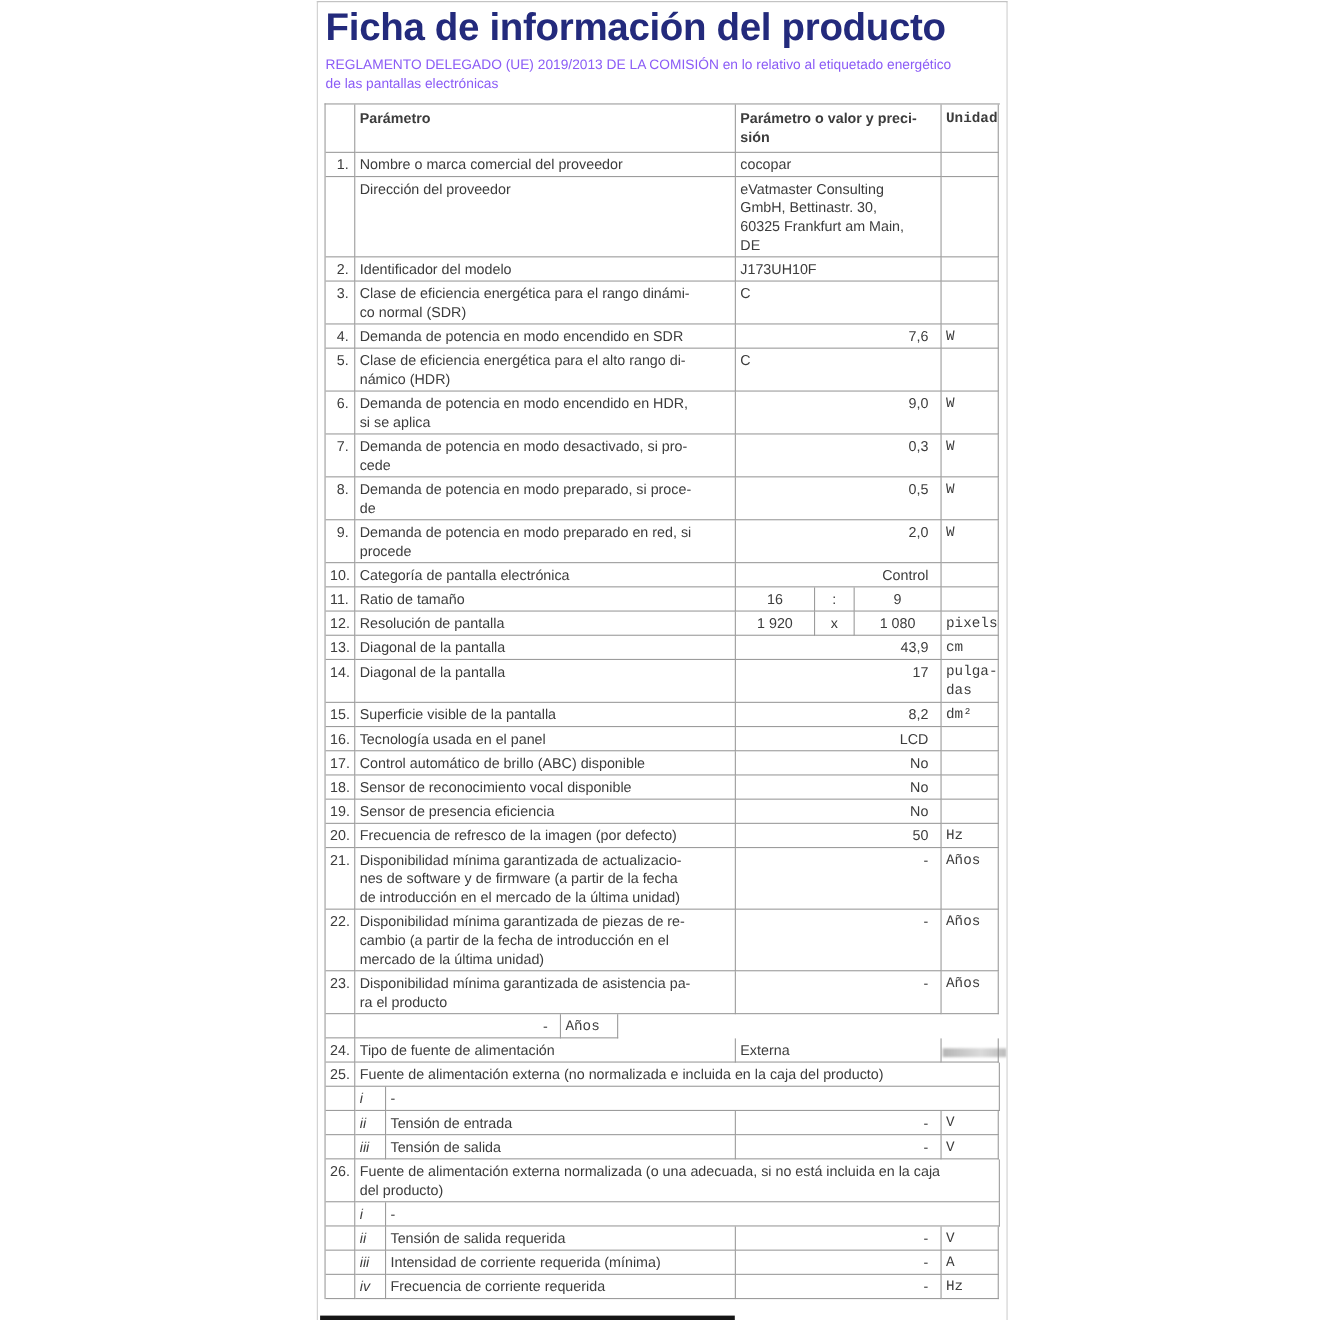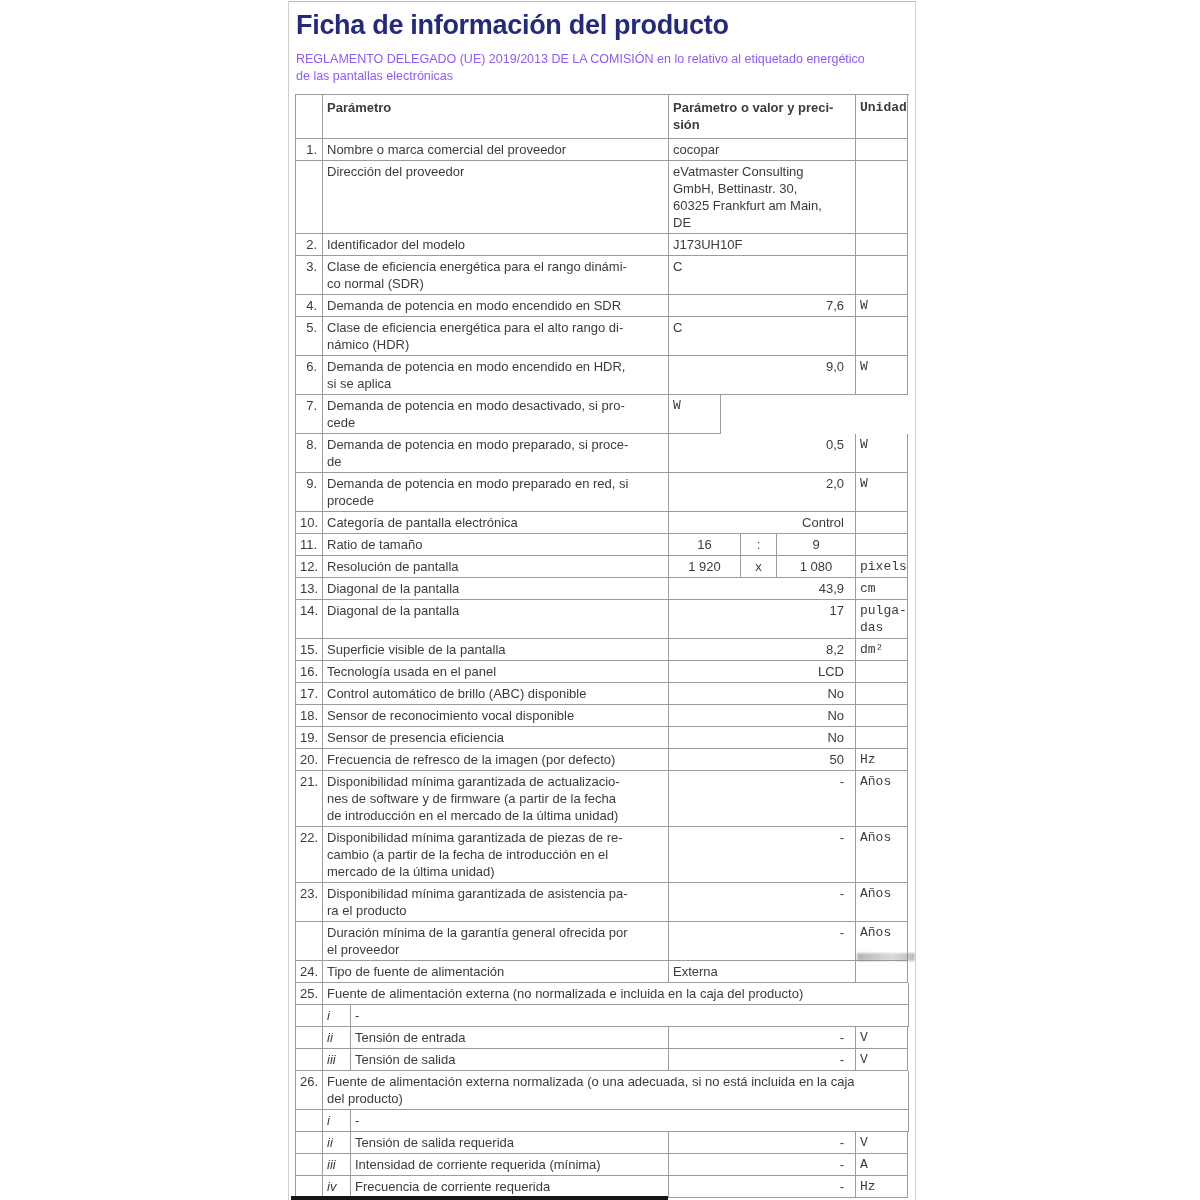--- a/index.html
+++ b/index.html
@@ -24,21 +24,21 @@
     box-sizing: border-box;
     background: #ffffff;
     border-top: 1px solid #bdbdbd;
     border-left: 1px solid #cfcfcf;
     border-right: 1px solid #cfcfcf;
     overflow: hidden;
     color: #3a3a3a;
   }
   .doc-title {
     margin: 6px 0 0 7px;
-    font-size: 27px;
+    font-size: 35px;
     line-height: 34px;
     font-weight: bold;
     letter-spacing: -0.3px;
     color: #232a7c;
   }
   .doc-subtitle {
     margin: 9px 0 0 7px;
     width: 614px;
     font-size: 12.5px;
     line-height: 17px;
@@ -157,20 +157,21 @@
             <div class="c num">6.</div>
             <div class="c desc">Demanda de potencia en modo encendido en HDR,
 si se aplica</div>
             <div class="c val ar">9,0</div>
             <div class="c unit">W</div>
           </div>
           <div class="row">
             <div class="c num">7.</div>
             <div class="c desc">Demanda de potencia en modo desactivado, si pro-
 cede</div>
+            <div class="c val ar">0,3</div>
             <div class="c unit">W</div>
           </div>
           <div class="row">
             <div class="c num">8.</div>
             <div class="c desc">Demanda de potencia en modo preparado, si proce-
 de</div>
             <div class="c val ar">0,5</div>
             <div class="c unit">W</div>
           </div>
           <div class="row">
@@ -269,22 +270,20 @@
           </div>
           <div class="row">
             <div class="c num">23.</div>
             <div class="c desc">Disponibilidad mínima garantizada de asistencia pa-
 ra el producto</div>
             <div class="c val ar">-</div>
             <div class="c unit">Años</div>
           </div>
           <div class="row">
             <div class="c num"></div>
-            <div class="c desc">Duración mínima de la garantía general ofrecida por
-el proveedor</div>
             <div class="c val ar">-</div>
             <div class="c unit">Años</div>
           </div>
           <div class="row">
             <div class="c num">24.</div>
             <div class="c desc">Tipo de fuente de alimentación</div>
             <div class="c val al">Externa</div>
             <div class="c unit"></div>
           </div>
           <div class="row">

